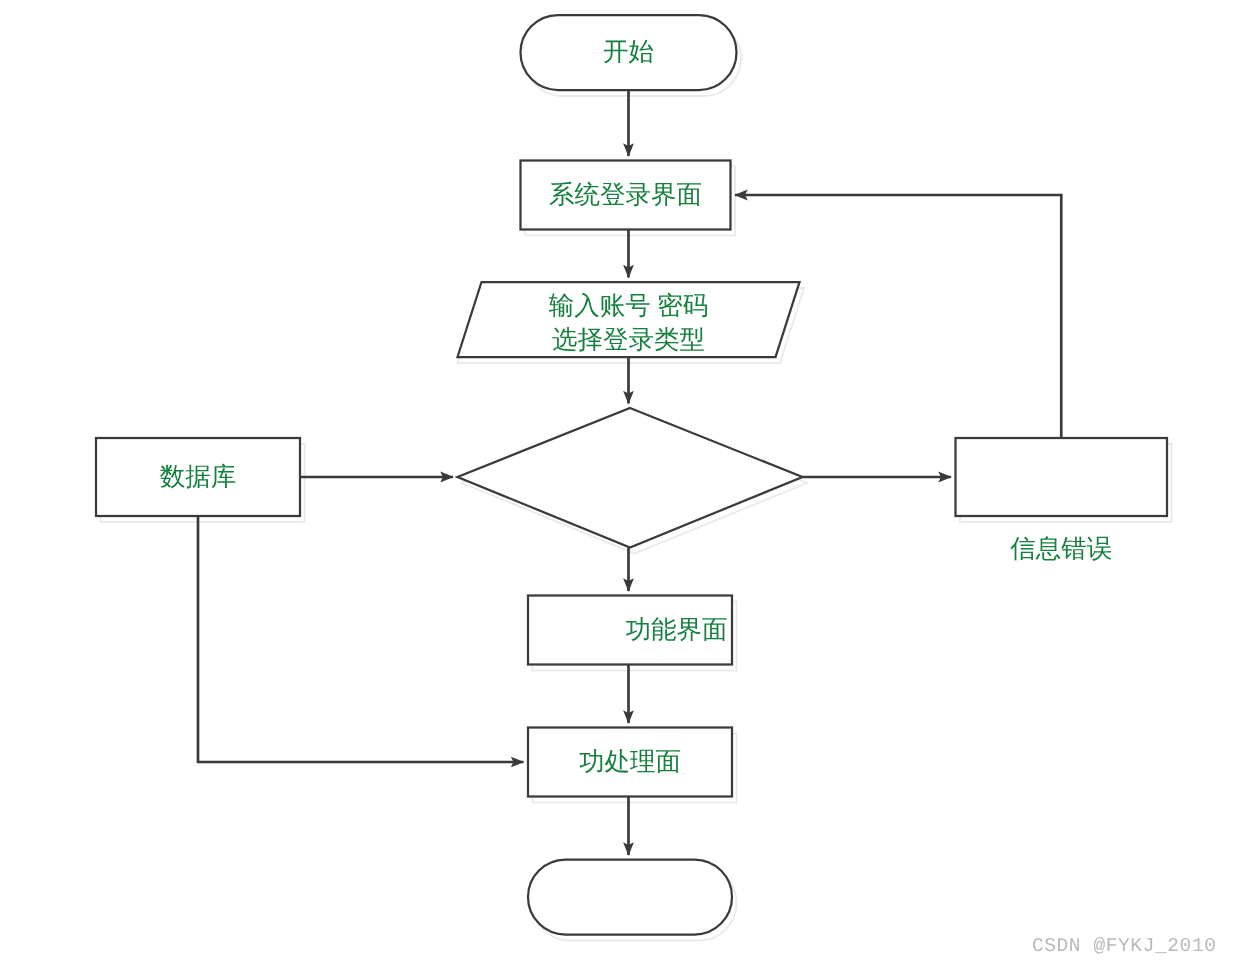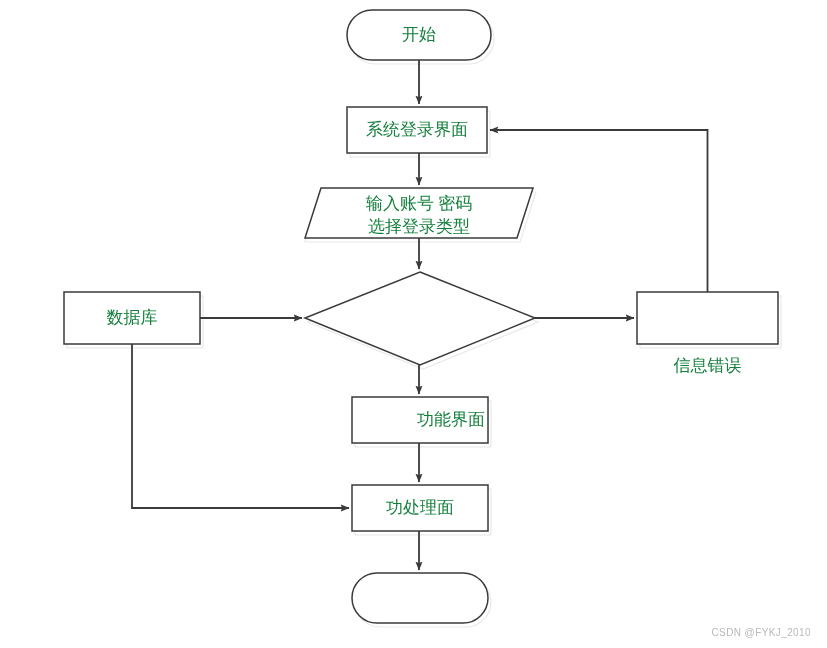--- a/index.html
+++ b/index.html
@@ -33,23 +33,23 @@
     text-align: center;
     white-space: pre;
     pointer-events: none;
     font-family: "Liberation Serif", "DejaVu Serif", serif;
   }
   .watermark {
     position: absolute;
     right: 16px;
     bottom: 10px;
     color: #b9b9b9;
-    font-size: 10px;
+    font-size: 13px;
     letter-spacing: 0.4px;
-    font-family: Liberation Sans, sans-serif;
+    font-family: Liberation Mono, monospace;
   }
 </style>
 </head>
 <body>
 
 <div id="canvas">
 
   <svg id="flow-svg" viewBox="0 0 827 648">
     <defs>
       <marker id="arrow" markerWidth="10" markerHeight="10" refX="8.5" refY="4" orient="auto" markerUnits="userSpaceOnUse">

